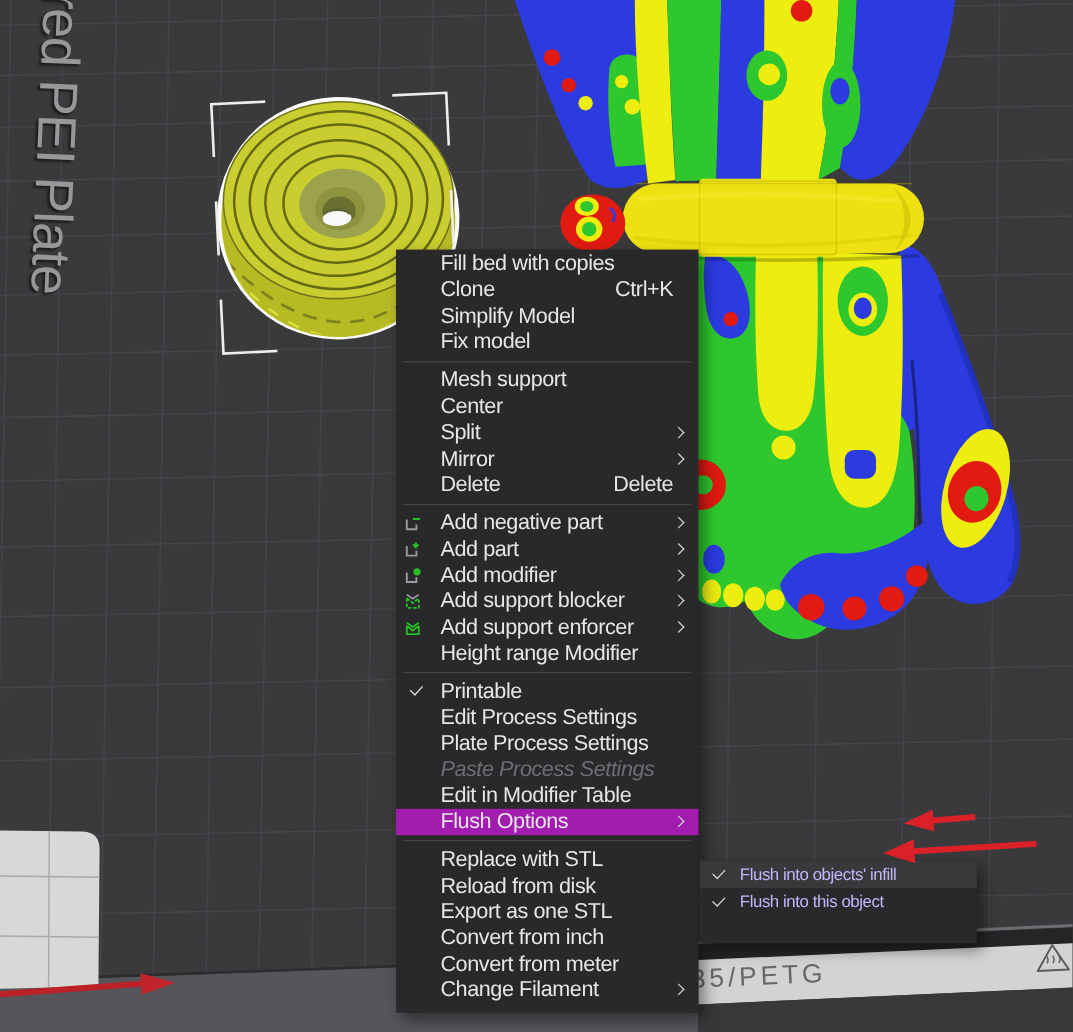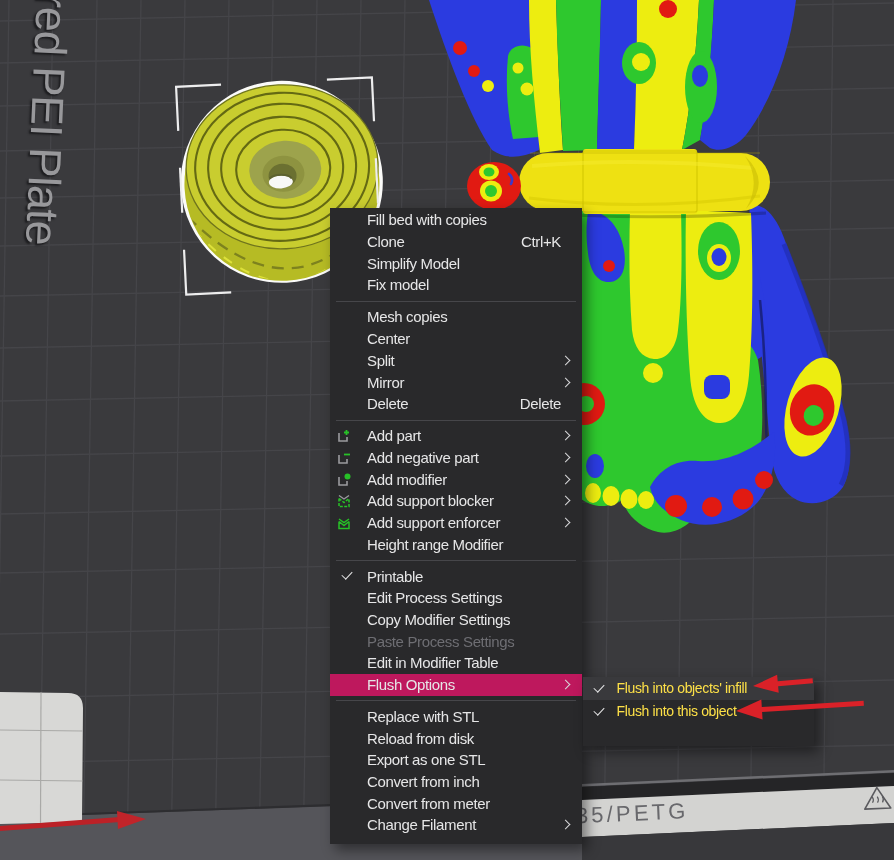--- a/index.html
+++ b/index.html
@@ -5,36 +5,36 @@
   html,body{margin:0;padding:0;}
   body{width:894px;height:860px;overflow:hidden;position:relative;background:#3a3a3d;
        font-family:"Liberation Sans",sans-serif;}
   #stage{position:absolute;left:0;top:0;width:894px;height:860px;overflow:hidden;}
   #plateText{position:absolute;left:78px;top:-6px;z-index:3;transform-origin:0 0;
     transform:rotate(92.5deg);font-size:45px;letter-spacing:-1px;color:#98989b;
     text-shadow:2px 2px 2px rgba(20,20,22,0.8);white-space:nowrap;}
   
   #menu{position:absolute;left:330px;top:208px;width:252px;height:636px;
     background:#29292b;box-shadow:5px 6px 12px rgba(0,0,0,0.45);z-index:20;
-    font-size:15px;letter-spacing:-0.35px;color:#e6e6e7;}
+    font-size:18px;letter-spacing:-0.35px;color:#e6e6e7;}
   .mi{position:relative;height:21.7px;line-height:21.7px;padding-left:37px;white-space:nowrap;}
   .sep{height:10.3px;position:relative;}
   .sep::after{content:"";position:absolute;left:6px;right:6px;top:4.7px;height:1px;background:#46464a;}
   .mi .sc{position:absolute;right:21px;top:0;}
-  .mi.dis{color:#6e6e73;}
-  .mi.hl{background:#be185d;}
+  .mi.dis{color:#6e6e73;font-style:italic;}
+  .mi.hl{background:#a21caf;}
   .chev{position:absolute;right:13px;top:7px;width:6px;height:6px;
     border-top:1.5px solid #d9d9db;border-right:1.5px solid #d9d9db;transform:rotate(45deg);}
   .ck{position:absolute;left:12px;top:5px;width:9px;height:5px;
     border-left:1.7px solid #e6e6e7;border-bottom:1.7px solid #e6e6e7;transform:rotate(-47deg);}
   .ico{position:absolute;left:7px;top:4px;width:14px;height:14px;}
   
-  #submenu{position:absolute;left:582.5px;top:677px;width:231px;height:69px;
+  #submenu{position:absolute;left:582.5px;top:717px;width:231px;height:69px;
     background:#29292b;box-shadow:5px 6px 12px rgba(0,0,0,0.45);z-index:21;
-    font-size:14px;letter-spacing:-0.35px;color:#fde047;}
+    font-size:14px;letter-spacing:-0.35px;color:#c4b5fd;}
   .si{position:relative;height:23px;line-height:23px;padding-left:34px;white-space:nowrap;}
   .si.hl{background:#39393c;}
   .si .ck{left:11px;top:7px;}
 </style>
 </head>
 <body>
 <div id="stage">
   <svg id="gridsvg" width="894" height="860" viewBox="0 0 894 860" style="position:absolute;left:0;top:0;z-index:1">
     <rect width="894" height="860" fill="#3a3a3d"></rect>
     <g id="vlines" stroke="#454549" stroke-width="1.3">
@@ -230,51 +230,51 @@
     </g>
   </svg>
 
   <div id="menu">
     <div style="height:1.4px"></div>
     <div class="mi">Fill bed with copies</div>
     <div class="mi">Clone<span class="sc">Ctrl+K</span></div>
     <div class="mi">Simplify Model</div>
     <div class="mi">Fix model</div>
     <div class="sep"></div>
-    <div class="mi">Mesh copies</div>
+    <div class="mi">Mesh support</div>
     <div class="mi">Center</div>
     <div class="mi">Split<span class="chev"></span></div>
     <div class="mi">Mirror<span class="chev"></span></div>
     <div class="mi">Delete<span class="sc">Delete</span></div>
     <div class="sep"></div>
     <div class="mi"><svg class="ico" viewBox="0 0 14 14">
           <path d="M2,4 L2,12 L10,12 L10,8" fill="none" stroke="#9a9a9e" stroke-width="1.6"></path>
+          <path d="M7,3.5 h6" stroke="#27c127" stroke-width="1.8"></path>
+        </svg>Add negative part<span class="chev"></span></div>
+    <div class="mi"><svg class="ico" viewBox="0 0 14 14">
+          <path d="M2,4 L2,12 L10,12 L10,8" fill="none" stroke="#9a9a9e" stroke-width="1.6"></path>
           <path d="M9.5,3.5 h5 M12,1 v5" stroke="#27c127" stroke-width="1.8" transform="translate(-2.5,0)"></path>
         </svg>Add part<span class="chev"></span></div>
-    <div class="mi"><svg class="ico" viewBox="0 0 14 14">
-          <path d="M2,4 L2,12 L10,12 L10,8" fill="none" stroke="#9a9a9e" stroke-width="1.6"></path>
-          <path d="M7,3.5 h6" stroke="#27c127" stroke-width="1.8"></path>
-        </svg>Add negative part<span class="chev"></span></div>
     <div class="mi"><svg class="ico" viewBox="0 0 14 14">
           <path d="M2,4 L2,12 L10,12 L10,8" fill="none" stroke="#9a9a9e" stroke-width="1.6"></path>
           <circle cx="10.5" cy="3.5" r="3" fill="#27c127"></circle>
         </svg>Add modifier<span class="chev"></span></div>
     <div class="mi"><svg class="ico" viewBox="0 0 14 14">
           <path d="M2,1.5 L7,5 L12,1.5" fill="none" stroke="#9a9a9e" stroke-width="1.4"></path>
           <path d="M2,4.5 L7,8.5 L12,4.5 M2,4.5 L2,12.5 L12,12.5 L12,4.5" fill="none" stroke="#27c127" stroke-width="1.5" stroke-dasharray="3 1.4"></path>
         </svg>Add support blocker<span class="chev"></span></div>
     <div class="mi"><svg class="ico" viewBox="0 0 14 14">
           <path d="M2,3 L7,6.5 L12,3" fill="none" stroke="#27c127" stroke-width="1.5"></path>
           <path d="M2,5.5 L7,9.5 L12,5.5 M2,5.5 L2,12.5 L12,12.5 L12,5.5" fill="none" stroke="#27c127" stroke-width="1.5"></path>
         </svg>Add support enforcer<span class="chev"></span></div>
     <div class="mi">Height range Modifier</div>
     <div class="sep"></div>
     <div class="mi"><span class="ck"></span>Printable</div>
     <div class="mi">Edit Process Settings</div>
-    <div class="mi">Copy Modifier Settings</div>
+    <div class="mi">Plate Process Settings</div>
     <div class="mi dis">Paste Process Settings</div>
     <div class="mi">Edit in Modifier Table</div>
     <div class="mi hl">Flush Options<span class="chev"></span></div>
     <div class="sep"></div>
     <div class="mi">Replace with STL</div>
     <div class="mi">Reload from disk</div>
     <div class="mi">Export as one STL</div>
     <div class="mi">Convert from inch</div>
     <div class="mi">Convert from meter</div>
     <div class="mi">Change Filament<span class="chev"></span></div>

